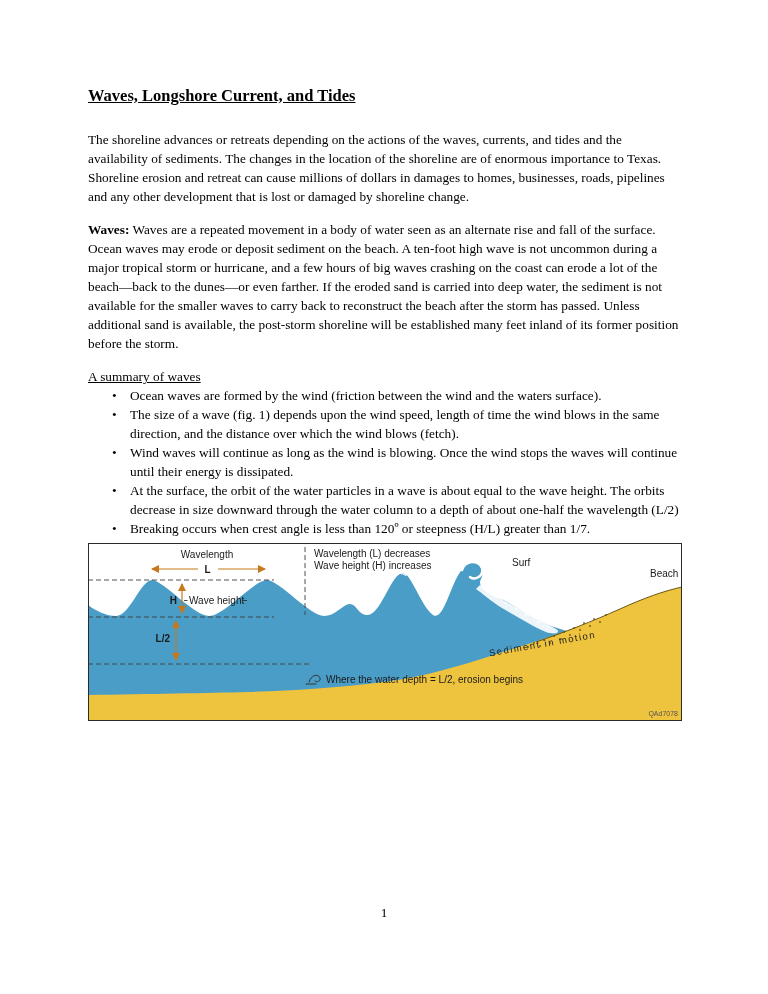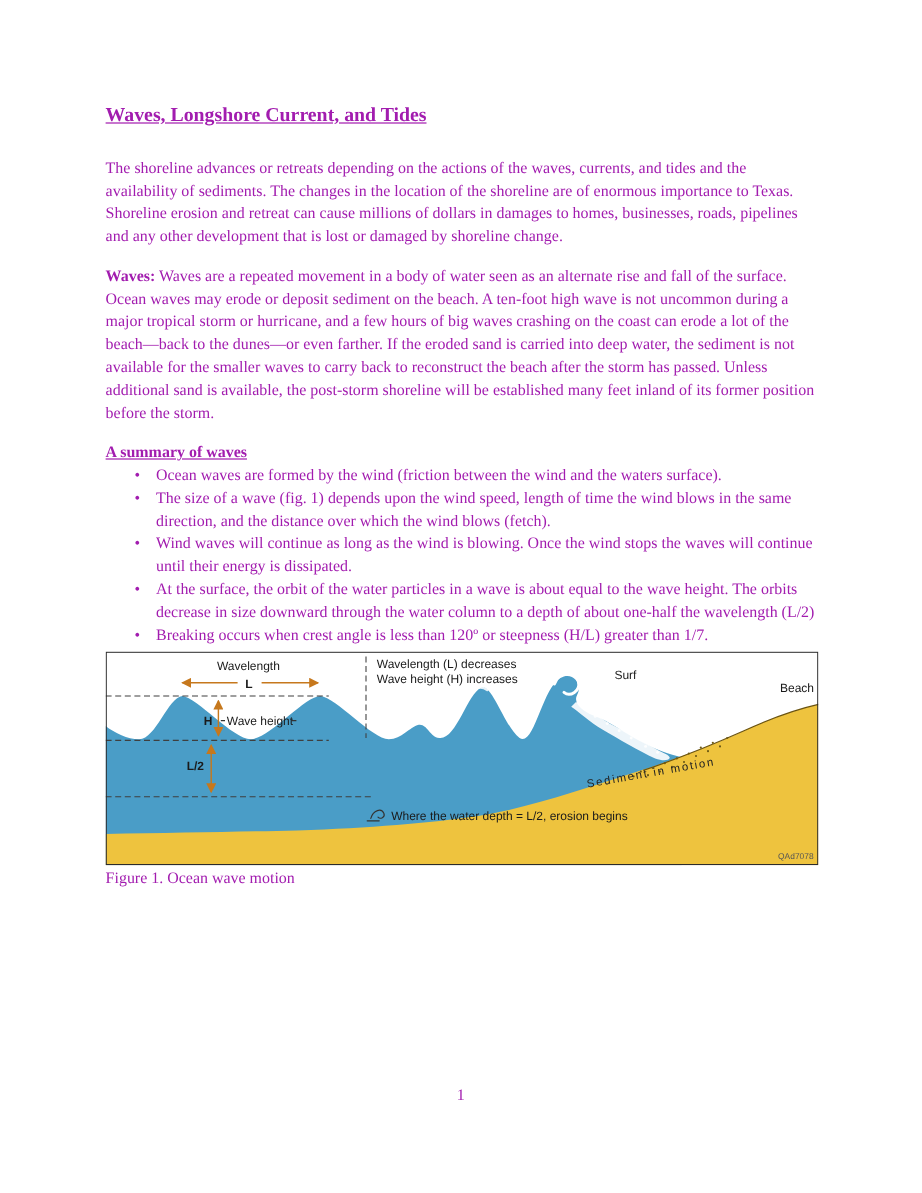--- a/index.html
+++ b/index.html
@@ -1,31 +1,31 @@
 <!DOCTYPE html>
 <html><head>
 <meta charset="utf-8">
 <style>
   html,body { margin:0; padding:0; background:#ffffff; }
   .page {
     position:relative;
     width:768px; height:994px;
     background:#ffffff;
     font-family:"Liberation Serif", serif;
-    color:#a21caf;
+    color:#000000;
     overflow:hidden;
   }
   .content { position:absolute; left:88px; top:86px; width:596px; }
   h1.doc-title {
     font-size:16.5px; font-weight:bold; text-decoration:underline;
     margin:0 0 24px 0; line-height:20px;
   }
   p.body-par { font-size:13.3px; line-height:19px; margin:0 0 14px 0; }
   h2.sub-head {
-    font-size:13.3px; font-weight:bold; text-decoration:underline;
+    font-size:13.3px; font-weight:normal; text-decoration:underline;
     margin:0; line-height:19px;
   }
   ul.bullets { margin:0; padding:0 0 0 24px; list-style:none; }
   ul.bullets li {
     font-size:13.3px; line-height:19px; position:relative; padding-left:18px;
   }
   ul.bullets li::before { content:"\2022"; position:absolute; left:0; top:0; }
   figure.fig { margin:5px 0 0 0; padding:0;text-align:right; }
   figure.fig svg { display:block; }
   p.caption { font-size:13.3px; line-height:18px; margin:2px 0 0 0; }
@@ -166,17 +166,16 @@
         <text class="fig-label" x="101" y="61">Wave height</text>
         <text class="fig-label fig-label-bold" x="82" y="99" text-anchor="end">L/2</text>
         <text class="fig-sed" x="455" y="104" text-anchor="middle" transform="rotate(-10 455 104)">Sediment in motion</text>
         <text class="fig-label" x="238" y="140">Where the water depth = L/2, erosion begins</text>
         <text class="fig-id" x="590" y="173" text-anchor="end">QAd7078</text>
 
         <rect x="0.5" y="0.5" width="593" height="177" fill="none" stroke="#2b2b2b" stroke-width="1"></rect>
       </svg>
     </figure>
 
-    <p class="caption">Figure 1. Ocean wave motion</p>
   </div>
 
   <div class="page-number">1</div>
 </div>
 
 </body></html>

